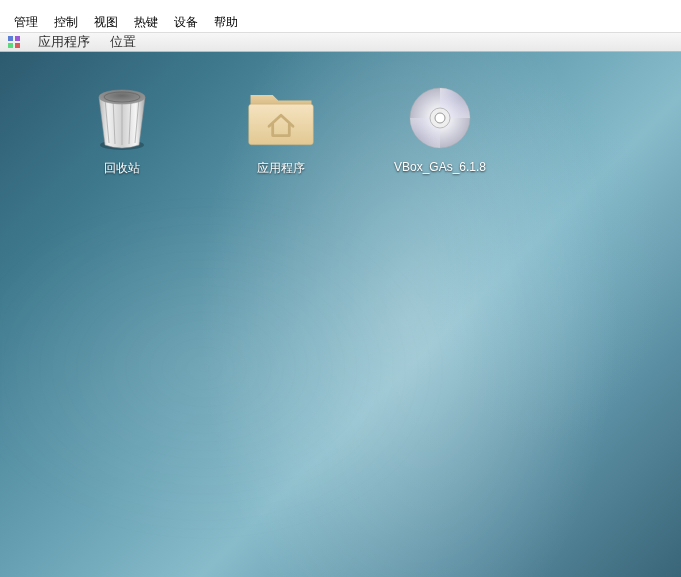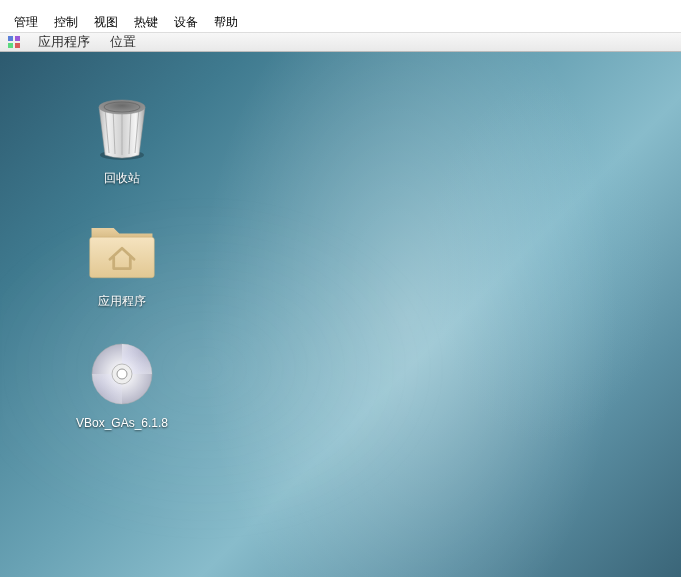--- a/index.html
+++ b/index.html
@@ -56,24 +56,24 @@
     }
     .desktop::before {
       content:"";
       position:absolute; inset:0;
       background: radial-gradient(ellipse 350px 250px at 30% 60%, rgba(255,255,255,0.08), transparent 70%);
       filter: blur(2px);
     }
     .icon-grid {
       position: absolute;
       left: 62px;
-      top: 40px;
-      display: flex;
-      flex-direction: column;
-      gap: 28px;
+      top: 30px;
+      display: flex;
+      flex-direction: row;
+      gap: 39px;
     }
     .desktop-icon {
       width: 120px;
       display: flex;
       flex-direction: column;
       align-items: center;
       text-align: center;
       cursor: default;
       color: #fff;
       font-size: 12px;

